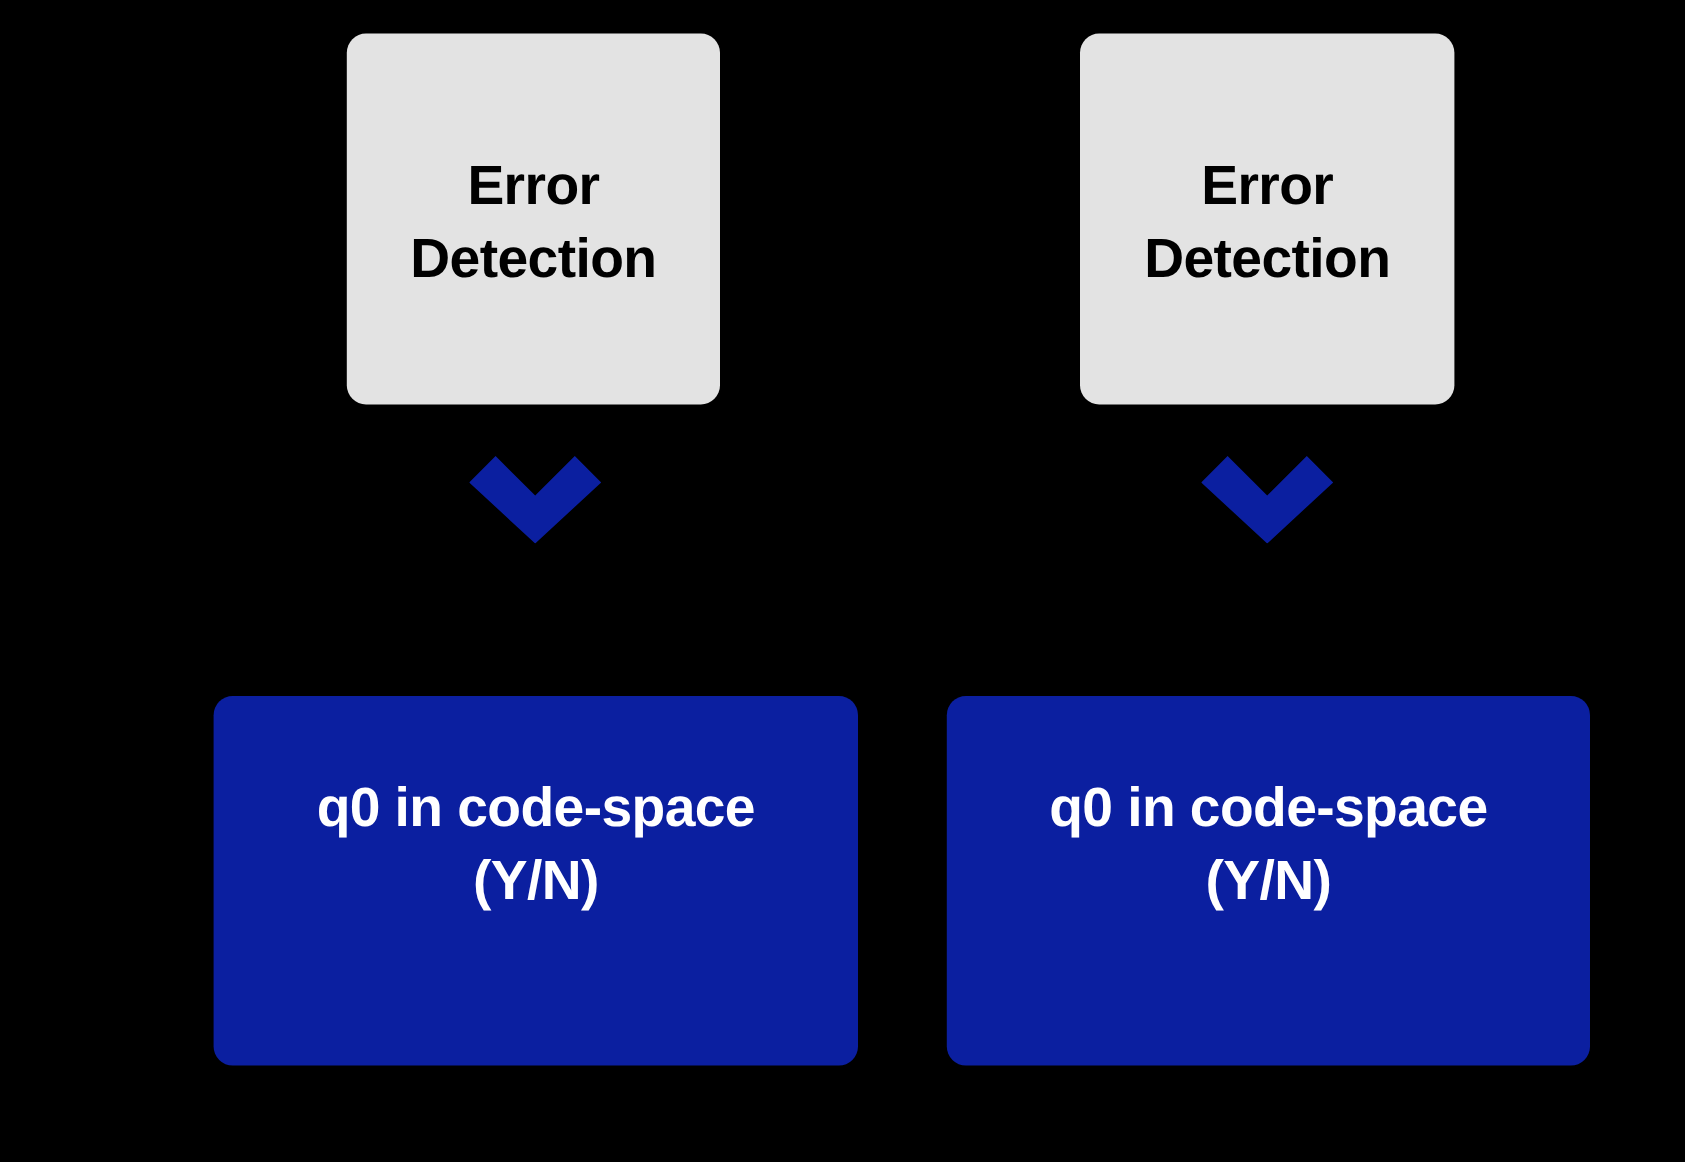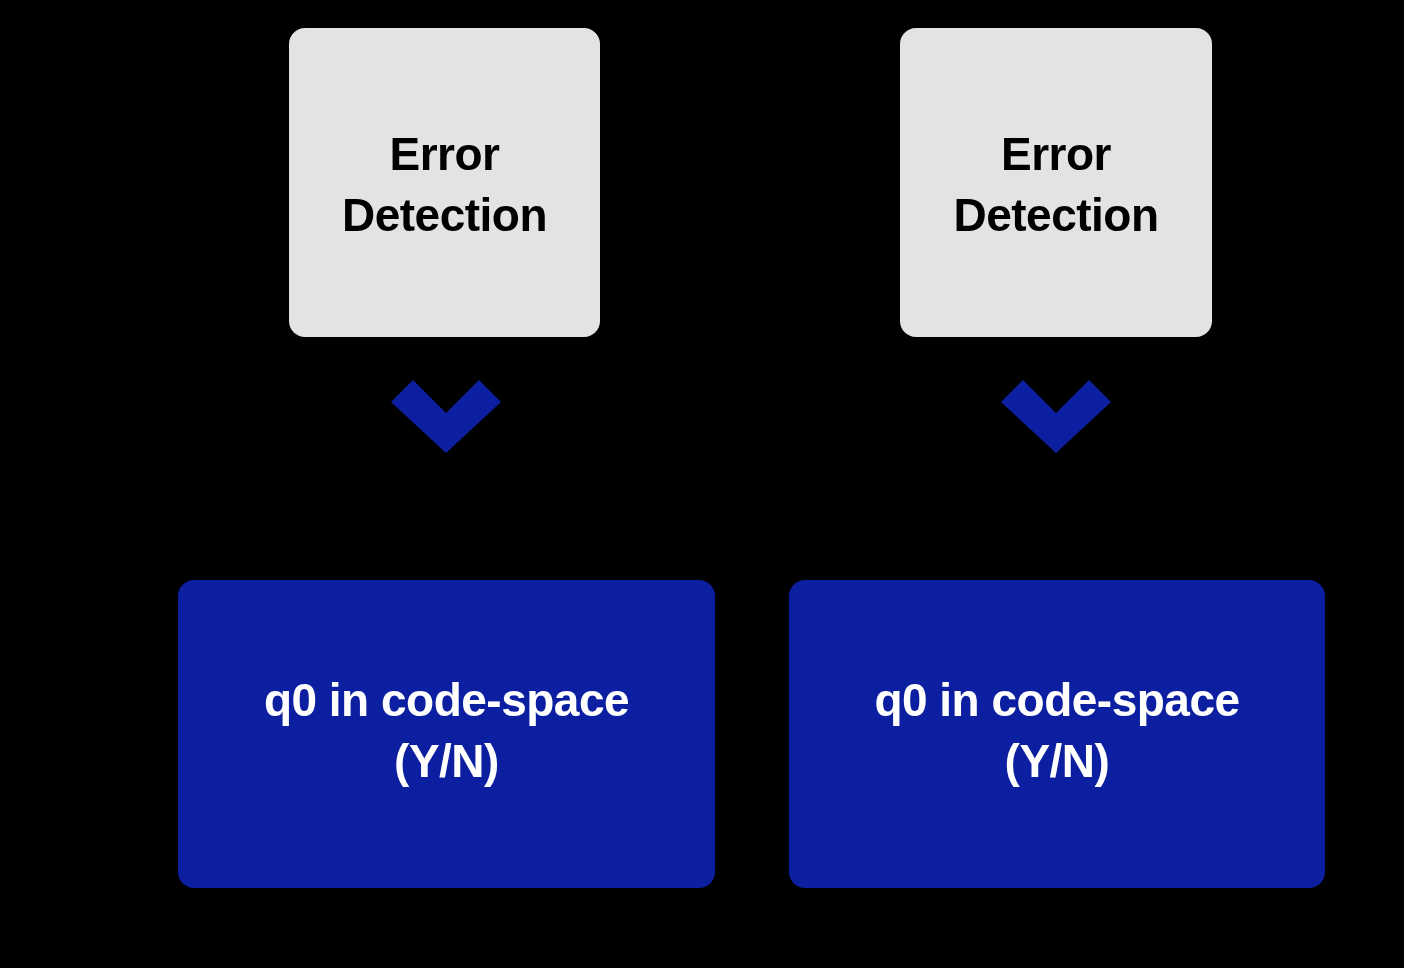--- a/index.html
+++ b/index.html
@@ -45,21 +45,21 @@
     padding-top: 96px;
   }
 
   
   .node.output {
     background: #0B1FA0;
   }
   .node.output .node-label {
     color: #FFFFFF;
     font-size: 46px;
-    padding-top: 90px;
+    padding-top: 62px;
   }
 
   
   .chevron {
     position: absolute;
   }
   .chevron svg {
     display: block;
     width: 100%;
     height: 100%;

